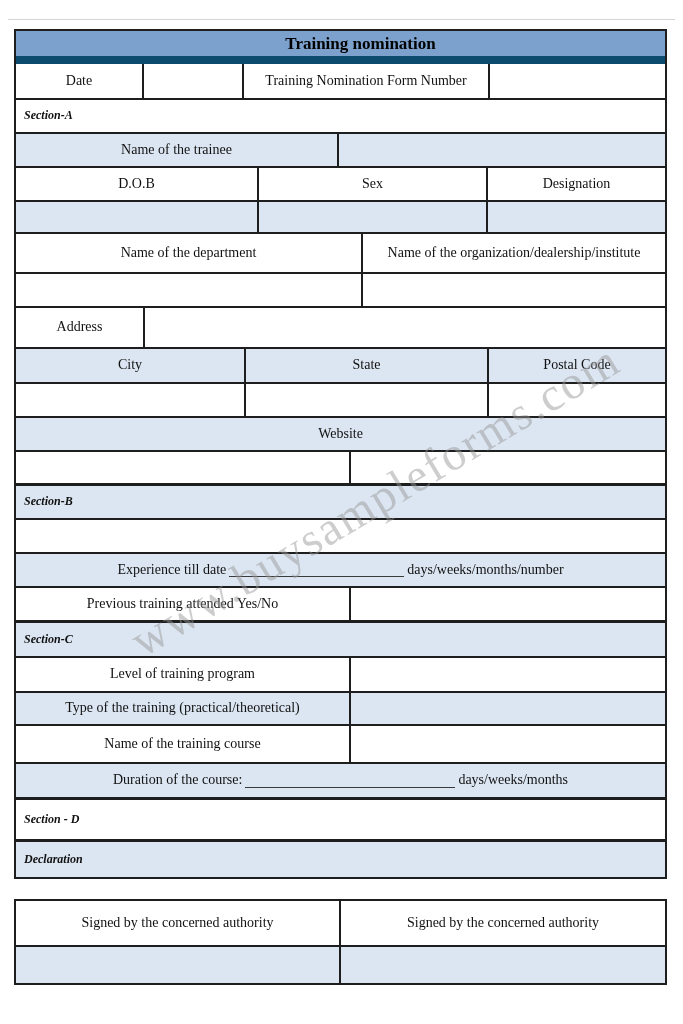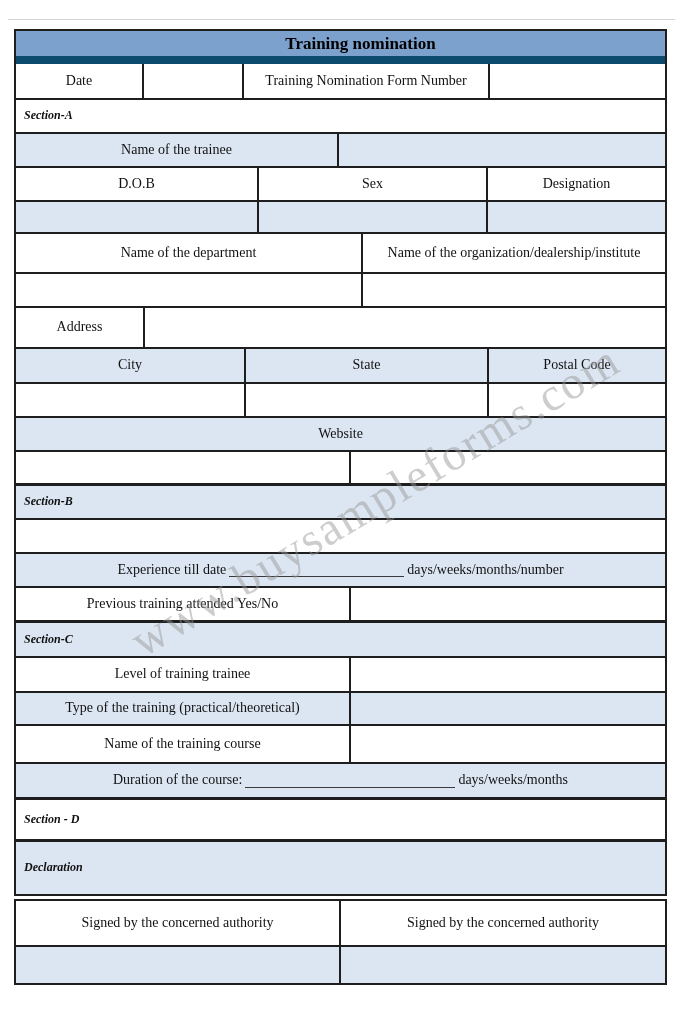--- a/index.html
+++ b/index.html
@@ -134,21 +134,21 @@
     <div class="row bb3" style="height:32px">
       <div class="c" style="flex:0 0 335px">Previous training attended Yes/No</div>
       <div class="c" style="flex:1"></div>
     </div>
 
     <div class="row" style="height:33px">
       <div class="c left sect blue" style="flex:1">Section-C</div>
     </div>
 
     <div class="row" style="height:33px">
-      <div class="c" style="flex:0 0 335px">Level of training trainee</div>
+      <div class="c" style="flex:0 0 335px">Level of training program</div>
       <div class="c" style="flex:1"></div>
     </div>
 
     <div class="row" style="height:31px">
       <div class="c blue" style="flex:0 0 335px">Type of the training (practical/theoretical)</div>
       <div class="c blue" style="flex:1"></div>
     </div>
 
     <div class="row" style="height:36px">
       <div class="c" style="flex:0 0 335px">Name of the training course</div>
@@ -160,21 +160,21 @@
         <span>Duration of the course:</span>
         <span class="blankline" style="width:210px"></span>
         <span>days/weeks/months</span>
       </div>
     </div>
 
     <div class="row bb3" style="height:39px">
       <div class="c left sect" style="flex:1">Section - D</div>
     </div>
 
-    <div class="row" style="height:52px">
+    <div class="row" style="height:35px">
       <div class="c left sect blue" style="flex:1; align-items:center">Declaration</div>
     </div>
 
   </div>
 
   <div class="sig-table">
     <div class="row" style="height:44px">
       <div class="c" style="flex:0 0 325px">Signed by the concerned authority</div>
       <div class="c" style="flex:1">Signed by the concerned authority</div>
     </div>

